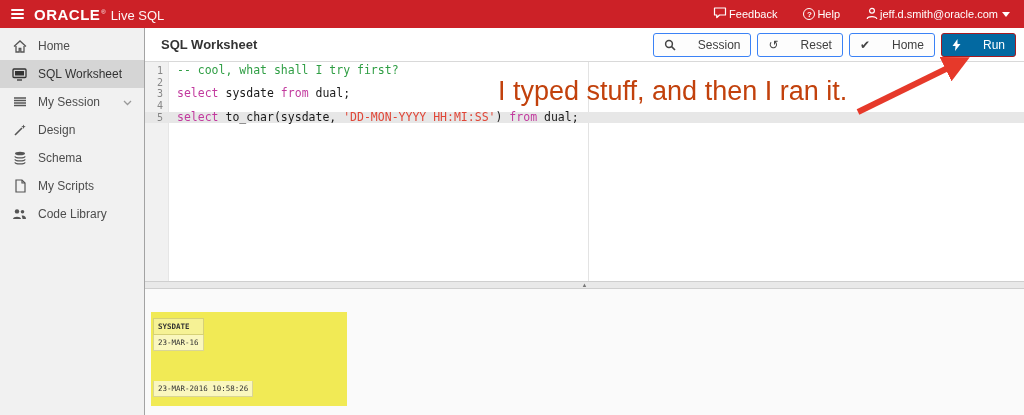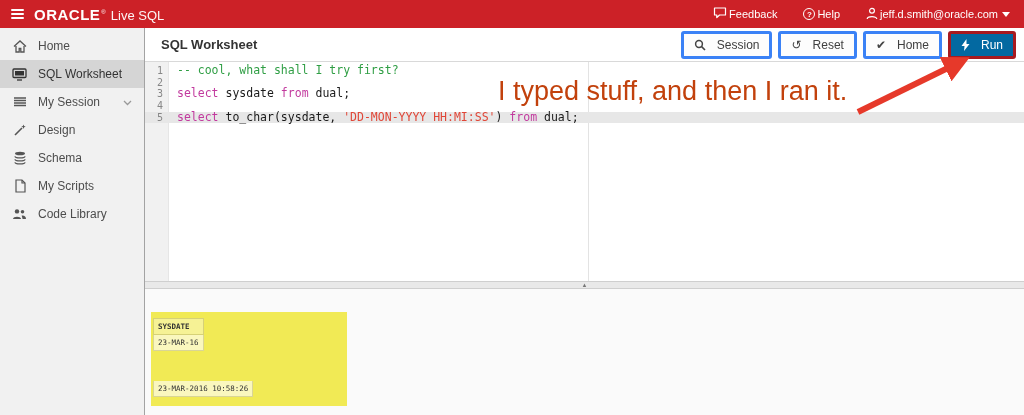--- a/index.html
+++ b/index.html
@@ -35,22 +35,22 @@
   .side-item.active .sicon { color:#333; }
   .side-item .chev { margin-left:auto; color:#999; }
 
   
   .main { position:absolute; left:145px; top:28px; width:879px; height:387px; background:#fff; }
 
   .toolbar { position:absolute; left:0; top:0; width:100%; height:34px; background:#fff;
              border-bottom:1px solid #d9d9d9; display:flex; align-items:center; padding:0 8px 0 16px; }
   .toolbar-title { font-size:13px; font-weight:bold; color:#333; }
   .toolbar-buttons { margin-left:auto; display:flex; gap:6px; }
-  .btn { display:inline-flex; align-items:center; gap:11px; font-size:12px; color:#404040;
-         background:#fdfdfd; border:3px solid #3b82f6; border-radius:3px; padding:4px 10px; cursor:pointer;
+  .btn { display:inline-flex; align-items:center; gap:22px; font-size:12px; color:#404040;
+         background:#fdfdfd; border:1px solid #3b82f6; border-radius:3px; padding:4px 10px; cursor:pointer;
          font-family:"Liberation Sans", sans-serif; }
   .btn .bico { display:inline-flex; align-items:center; color:#444; font-size:12px; line-height:1; }
   .btn.run { background:#0369a1; border-color:#a81a1f; color:#fff; }
   .btn.run .bico { color:#fff; }
 
   
   .editor { position:absolute; left:0; top:34px; width:100%; height:219px; background:#fff; overflow:hidden; }
   .gutter-col { position:absolute; left:0; top:0; bottom:0; width:24px; background:#f1f1f1;
                 border-right:1px solid #e6e6e6; z-index:1; }
   .print-margin { position:absolute; left:443px; top:0; bottom:0; width:1px; background:#e3e3e3; z-index:2; }

